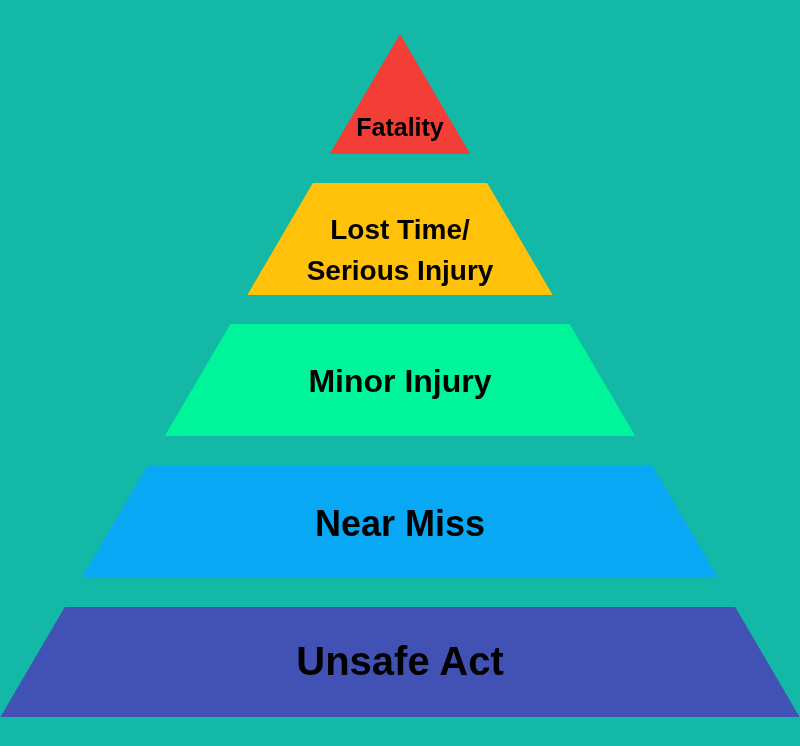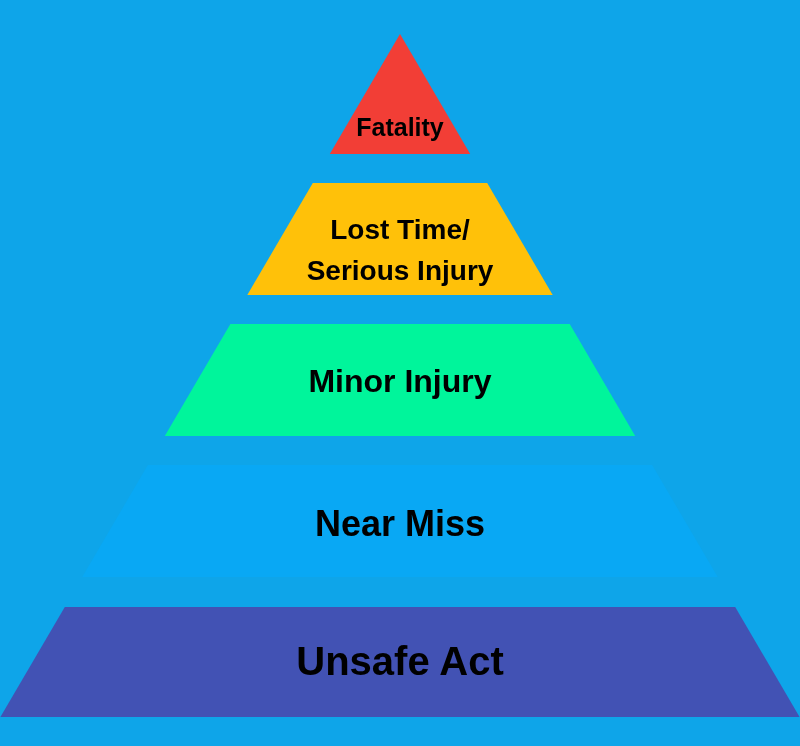--- a/index.html
+++ b/index.html
@@ -7,21 +7,21 @@
     padding: 0;
     width: 800px;
     height: 746px;
     background: #ffffff;
     overflow: hidden;
   }
   .stage {
     position: relative;
     width: 800px;
     height: 746px;
-    background: #0ea5e9;
+    background: #14b8a6;
   }
   svg.pyramid {
     display: block;
     width: 800px;
     height: 746px;
   }
   .lvl-label {
     font-family: "Liberation Sans", sans-serif;
     font-weight: 700;
     fill: #000000;

